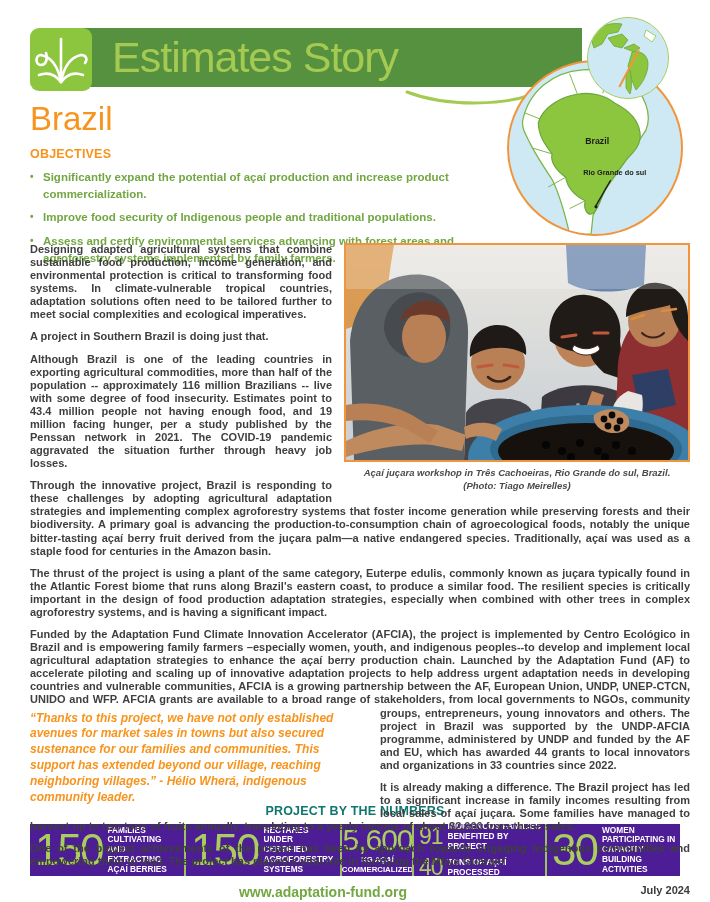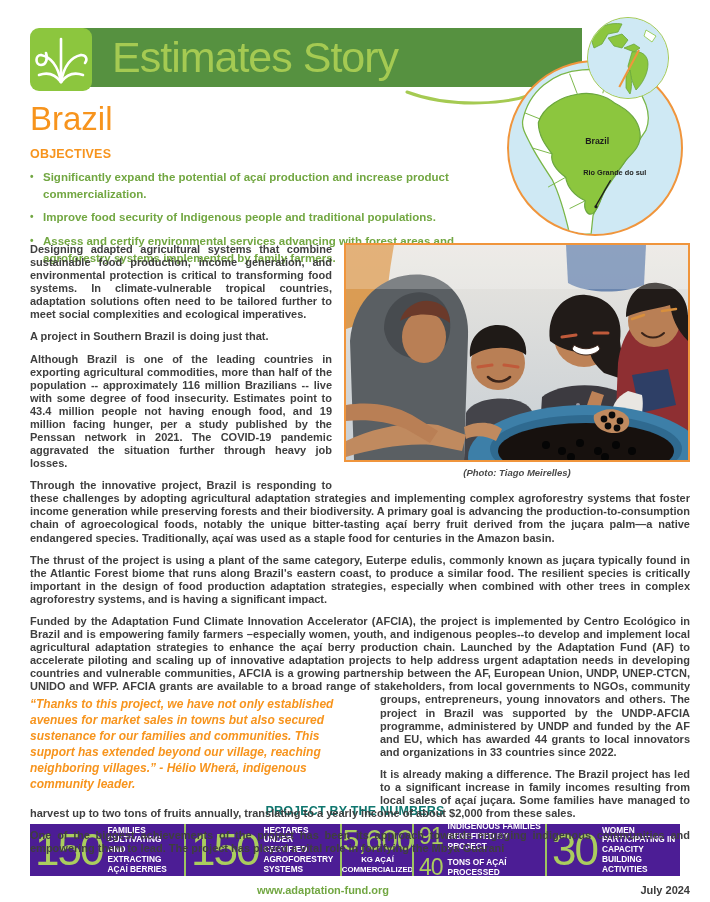--- a/index.html
+++ b/index.html
@@ -44,21 +44,21 @@
   .stat-label { color:#ffffff; font-weight:bold; font-size:8.3px; line-height:1.18; text-transform:uppercase; }
   .stat-col { flex-direction:column; justify-content:center; text-align:center; }
   .stat-col .stat-num { font-size:30px; margin:0 0 2px 0; letter-spacing:-1px; }
   .stat-col .stat-label { font-size:7.8px; }
   .stat-rows { display:flex; flex-direction:column; gap:6px; }
   .stat-row { display:flex; align-items:center; }
   .stat-row .stat-num { font-size:23px; letter-spacing:-1px; margin-right:5px; }
   .w1{width:154px;} .w2{width:156px;} .w3{width:72px;} .w4{width:133px;} .w5{width:135px;}
 
   
-  .footer-url { position:absolute; left:0; top:884px; width:646px; text-align:center; color:#72a742; font-weight:bold; font-size:11px; }
+  .footer-url { position:absolute; left:0; top:884px; width:646px; text-align:center; color:#72a742; font-weight:bold; font-size:14px; }
   .footer-date { position:absolute; right:20px; top:884px; color:#3b3b3b; font-weight:bold; font-size:11px; }
 
   .map-label { font-family:"Liberation Sans", sans-serif; font-weight:bold; fill:#1d1d1b; }
 </style>
 </head>
 <body>
 
 <div class="page">
 
   <div class="header-bar"></div>
@@ -206,20 +206,21 @@
             </g>
 
           <path d="M0,196 C30,182 62,176 92,180 L120,190 L116,206 L86,200 C58,198 28,204 0,212 Z" fill="#c08a5f"></path>
           <path d="M0,160 C24,156 48,160 66,170 L92,186 L84,198 L60,184 C40,176 20,174 0,176 Z" fill="#b97f55"></path>
           <path d="M118,182 C130,176 146,176 156,184 L150,196 C140,190 128,190 120,194 Z" fill="#c08a5f"></path>
 
           <rect width="342" height="44" fill="#ffffff" opacity=".22"></rect>
         </svg>
       </div>
       <div class="caption">
+        <div>Açaí juçara workshop in Três Cachoeiras, Rio Grande do sul, Brazil.</div>
         <div>(Photo: Tiago Meirelles)</div>
       </div>
     </div>
 
     <div class="body-p">Designing adapted agricultural systems that combine sustainable food production, income generation, and environmental protection is critical to transforming food systems. In climate-vulnerable tropical countries, adaptation solutions often need to be tailored further to meet social complexities and ecological imperatives.</div>
     <div class="body-p">A project in Southern Brazil is doing just that.</div>
     <div class="body-p">Although Brazil is one of the leading countries in exporting agricultural commodities, more than half of the population -- approximately 116 million Brazilians -- live with some degree of food insecurity. Estimates point to 43.4 million people not having enough food, and 19 million facing hunger, per a study published by the Penssan network in 2021. The COVID-19 pandemic aggravated the situation further through heavy job losses.</div>
     <div class="body-p">Through the innovative project, Brazil is responding to these challenges by adopting agricultural adaptation strategies and implementing complex agroforestry systems that foster income generation while preserving forests and their biodiversity. A primary goal is advancing the production-to-consumption chain of agroecological foods, notably the unique bitter-tasting açaí berry fruit derived from the juçara palm—a native endangered species. Traditionally, açaí was used as a staple food for centuries in the Amazon basin.</div>
     <div class="body-p">The thrust of the project is using a plant of the same category, Euterpe edulis, commonly known as juçara typically found in the Atlantic Forest biome that runs along Brazil's eastern coast, to produce a similar food. The resilient species is critically important in the design of food production adaptation strategies, especially when combined with other trees in complex agroforestry systems, and is having a significant impact.</div>
 

